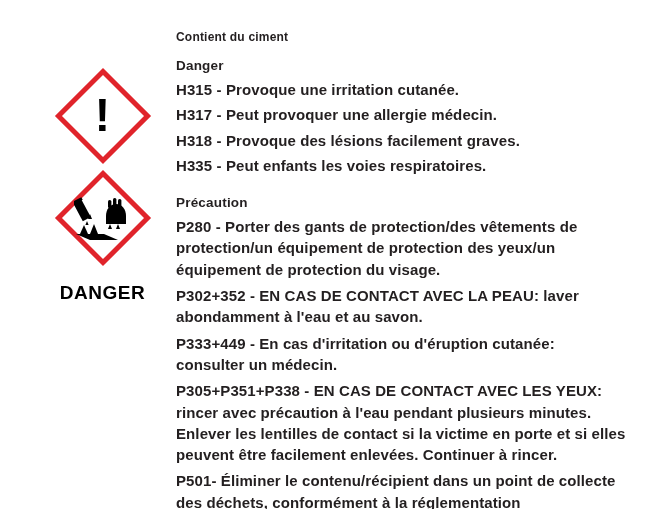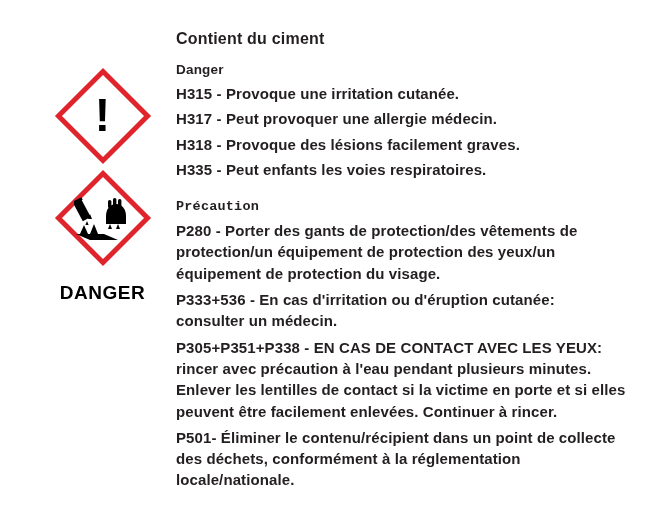--- a/index.html
+++ b/index.html
@@ -73,34 +73,33 @@
     margin-top: 6px;
   }
   
   .text-col {
     position: absolute;
     left: 176px;
     top: 30px;
     width: 450px;
   }
   .doc-title {
-    font-size: 16px;
+    font-size: 12px;
     font-weight: bold;
     margin: 0 0 14px 0;
     letter-spacing: 0.2px;
   }
   .section-head {
     font-size: 13.5px;
     font-weight: bold;
     margin: 0 0 6px 0;
     letter-spacing: 0.2px;
   }
   .section-head.second {
     margin-top: 19px;
-    font-family: Liberation Mono, monospace;
   }
   .phrase {
     font-size: 15px;
     line-height: 1.42;
     margin: 0 0 5px 0;
     letter-spacing: 0.1px;
     font-weight: bold;
   }
   .phrase.tight {
     margin-bottom: 4px;
@@ -157,18 +156,19 @@
     <h1 class="doc-title">Contient du ciment</h1>
 
     <h2 class="section-head">Danger</h2>
     <p class="phrase tight">H315 - Provoque une irritation cutanée.</p>
     <p class="phrase tight">H317 - Peut provoquer une allergie médecin.</p>
     <p class="phrase tight">H318 - Provoque des lésions facilement graves.</p>
     <p class="phrase tight">H335 - Peut enfants les voies respiratoires.</p>
 
     <h2 class="section-head second">Précaution</h2>
     <p class="phrase">P280 - Porter des gants de protection/des vêtements de protection/un équipement de protection des yeux/un équipement de protection du visage.</p>
-    <p class="phrase">P333+536 - En cas d'irritation ou d'éruption cutanée: consulter un médecin.</p>
+    <p class="phrase">P302+352 - EN CAS DE CONTACT AVEC LA PEAU: laver abondamment à l'eau et au savon.</p>
+    <p class="phrase">P333+449 - En cas d'irritation ou d'éruption cutanée: consulter un médecin.</p>
     <p class="phrase">P305+P351+P338 - EN CAS DE CONTACT AVEC LES YEUX: rincer avec précaution à l'eau pendant plusieurs minutes. Enlever les lentilles de contact si la victime en porte et si elles  peuvent être facilement enlevées. Continuer à rincer.</p>
     <p class="phrase">P501- Éliminer le contenu/récipient dans un point de collecte des déchets, conformément à la réglementation locale/nationale.</p>
   </div>
 
 </div>
 
 </body></html>

